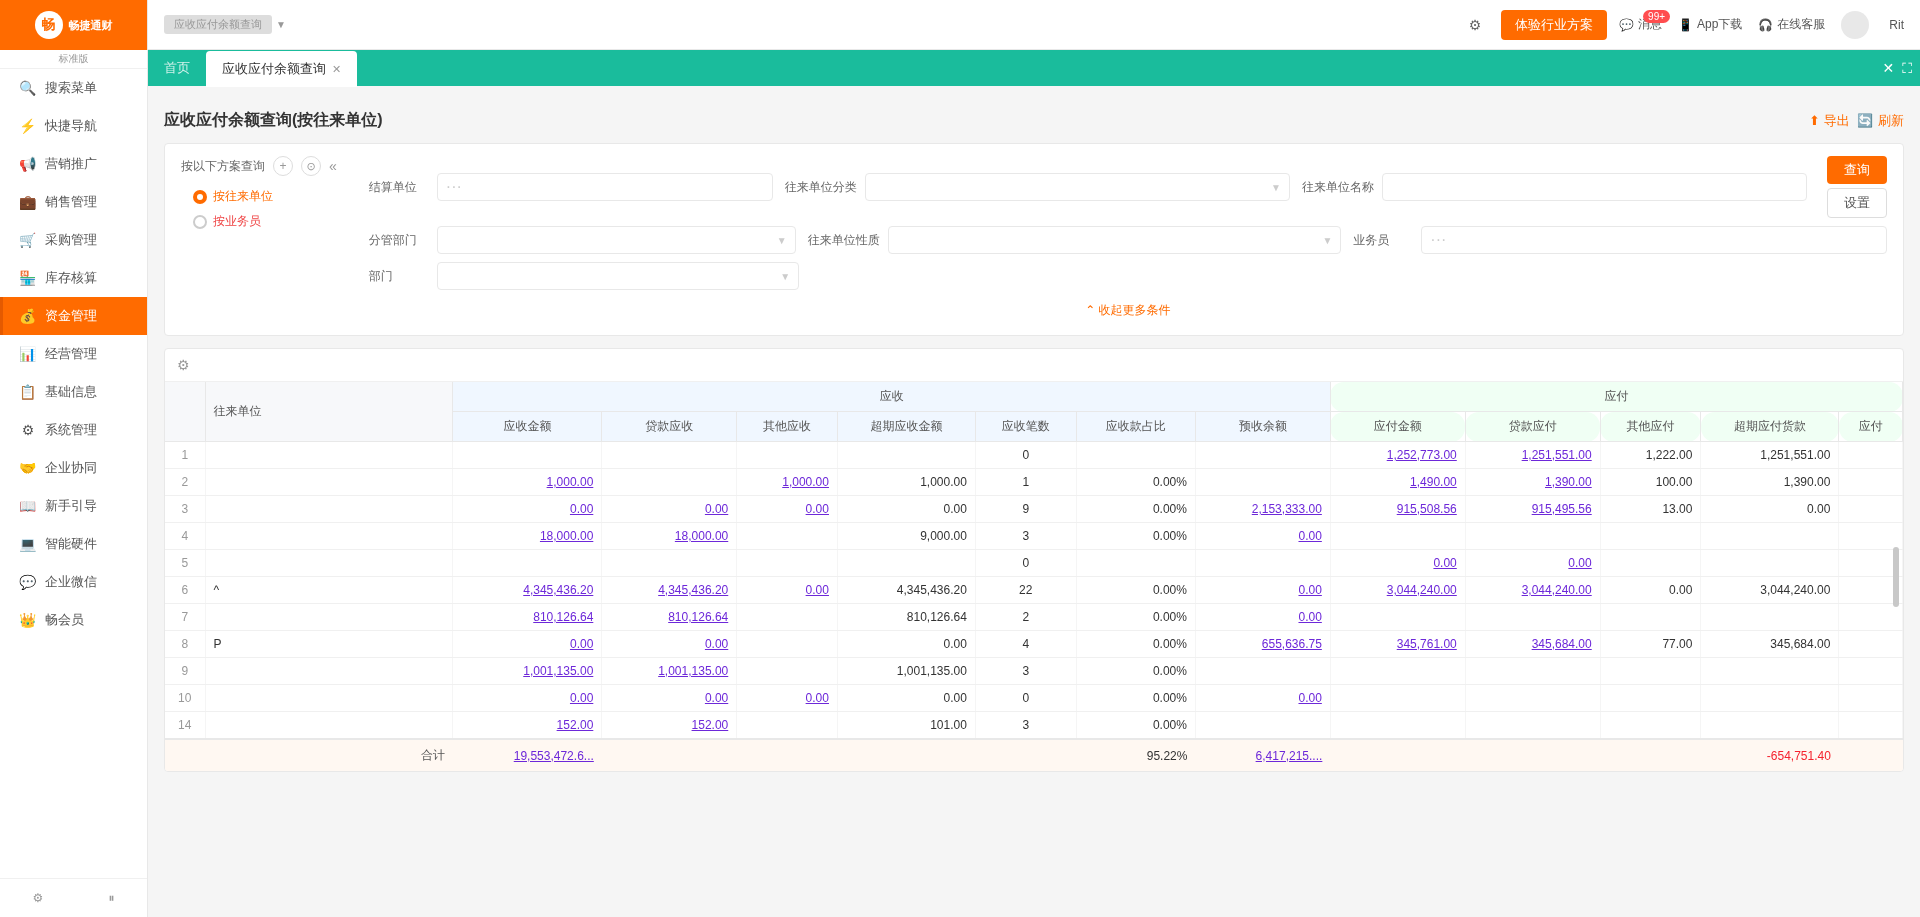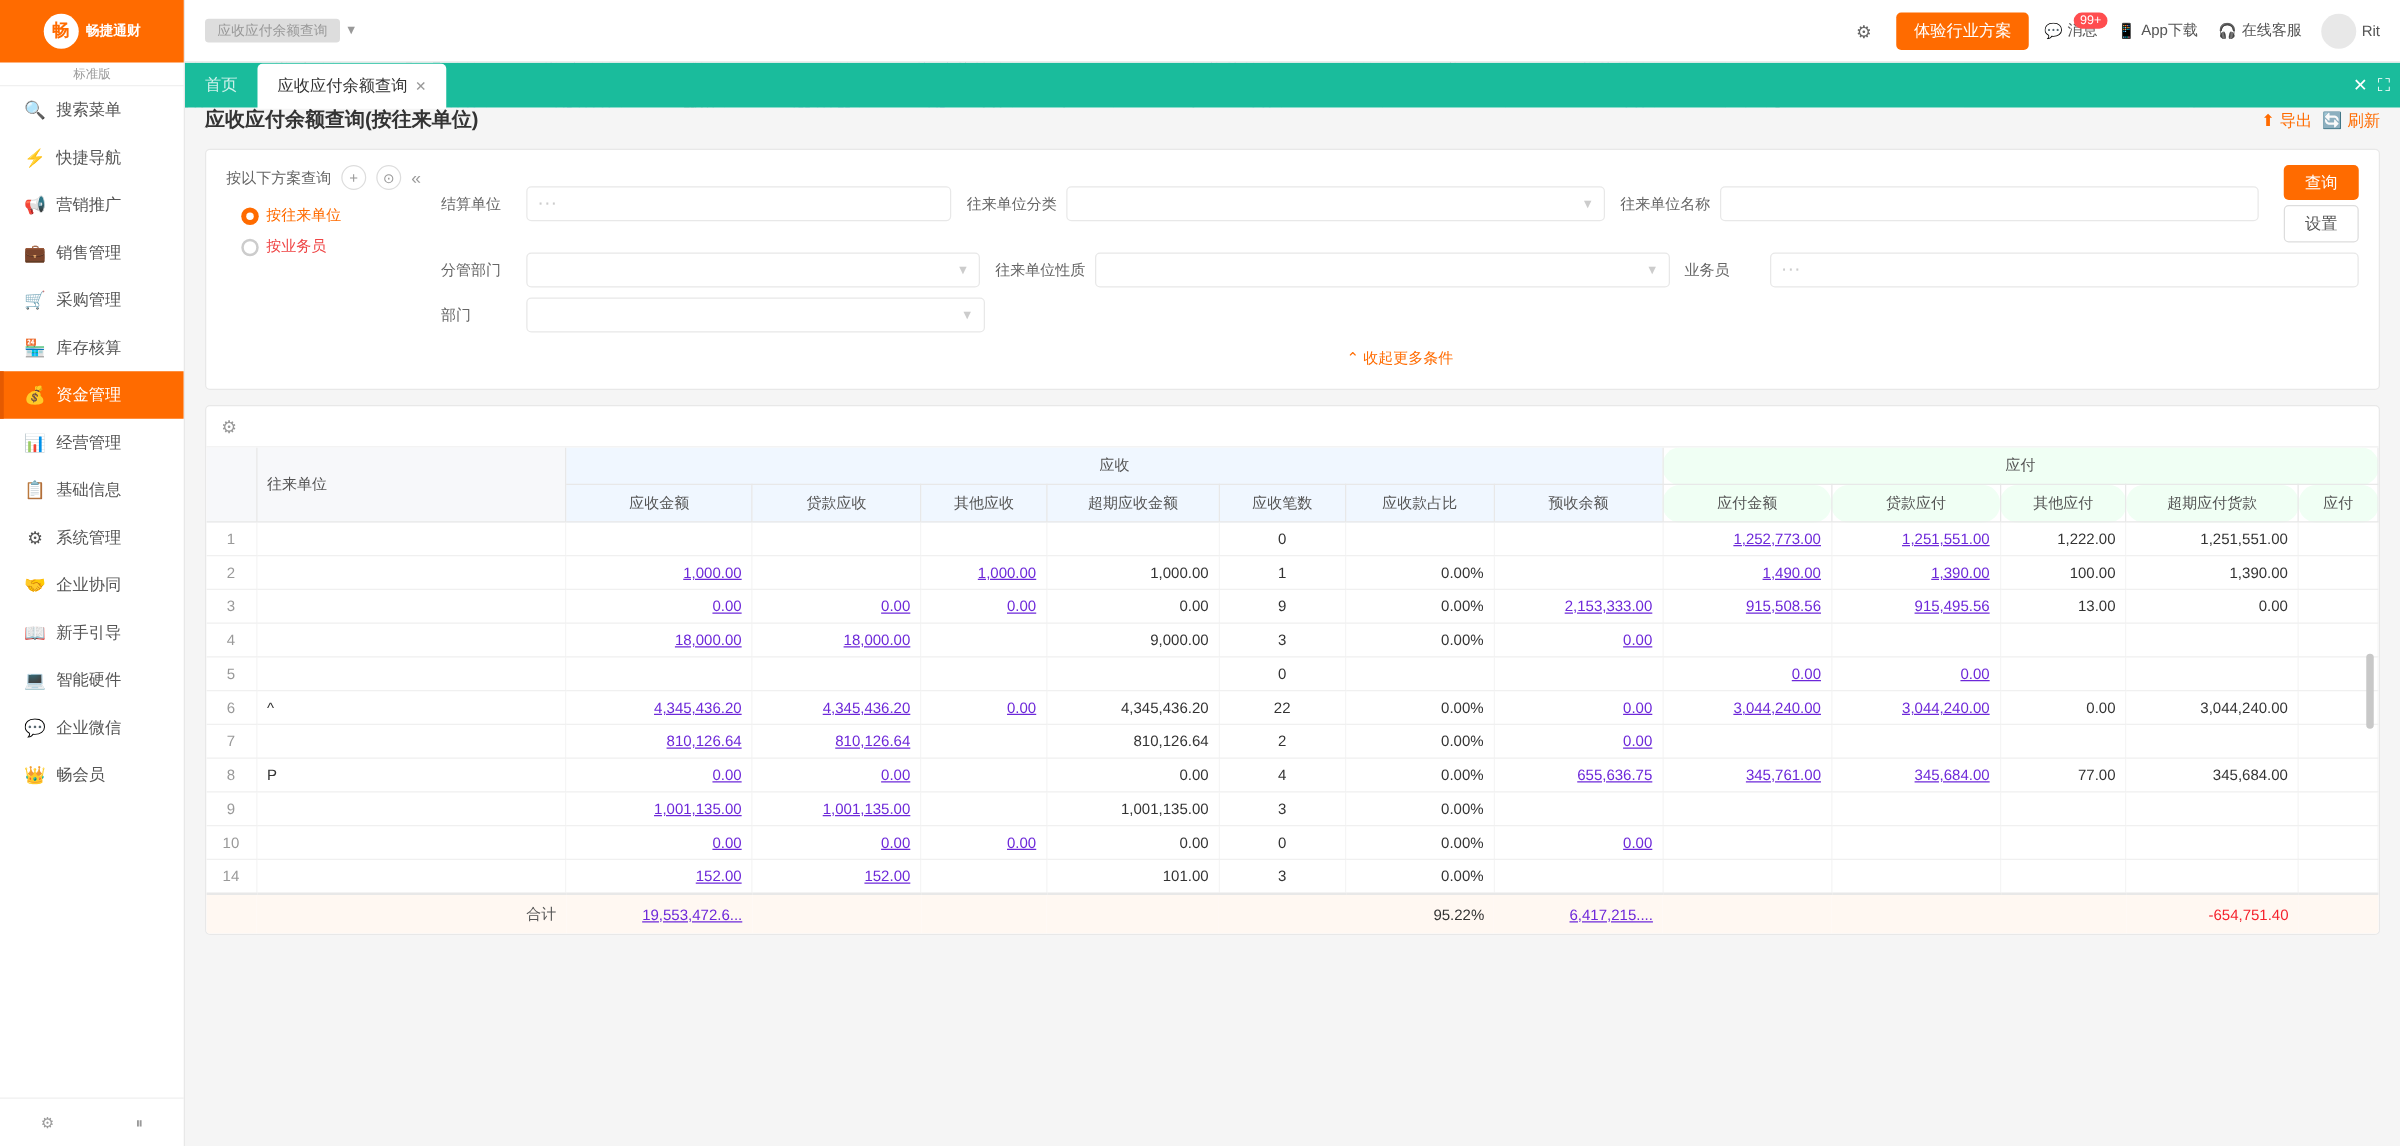--- a/index.html
+++ b/index.html
@@ -42,42 +42,42 @@
     .header-dropdown { color: #999; font-size: 10px; cursor: pointer; }
     .header-gear { width: 28px; height: 28px; display: flex; align-items: center; justify-content: center; cursor: pointer; color: #666; font-size: 14px; }
     .header-solution-btn {
       background: #ff6b00; color: #fff; border: none; border-radius: 4px;
       padding: 6px 14px; font-size: 13px; cursor: pointer;
     }
     .header-right { display: flex; align-items: center; gap: 16px; }
     .header-badge-item { display: flex; align-items: center; gap: 4px; cursor: pointer; color: #555; font-size: 12px; position: relative; }
     .badge { background: #ff4d4f; color: #fff; border-radius: 10px; padding: 1px 5px; font-size: 10px; position: absolute; top: -6px; right: -8px; }
     .header-avatar { width: 28px; height: 28px; background: #ddd; border-radius: 50%; }
-    .header-username { font-size: 12px; color: #555; }
+    .header-username { font-size: 12px; color: #555; margin-left: 16px; }
 
     
     .tab-bar {
       position: fixed; left: 148px; top: 50px; right: 0; height: 36px;
       background: #1abc9c; display: flex; align-items: center; z-index: 99;
     }
     .tab-item {
       height: 36px; display: flex; align-items: center; padding: 0 16px;
       font-size: 13px; cursor: pointer; color: rgba(255,255,255,0.8);
     }
     .tab-item.active { background: #fff; color: #333; border-radius: 4px 4px 0 0; margin-top: 2px; }
     .tab-close { margin-left: 6px; color: #999; font-size: 11px; }
     .tab-bar-right { margin-left: auto; display: flex; align-items: center; padding-right: 8px; gap: 8px; }
     .tab-bar-icon { color: #fff; cursor: pointer; font-size: 14px; }
 
     
     .main-content {
       position: fixed; left: 148px; top: 86px; right: 0; bottom: 0;
       overflow-y: auto; background: #f5f5f5;
     }
-    .page-container { padding: 0 16px; }
+    .page-container { padding: 24px 16px; }
 
     
     .page-header {
       display: flex; align-items: center; justify-content: space-between;
       margin-bottom: 12px;
     }
     .page-title { font-size: 16px; font-weight: bold; color: #333; }
     .page-actions { display: flex; gap: 8px; }
     .action-btn {
       display: flex; align-items: center; gap: 4px; color: #ff6b00;
@@ -286,21 +286,21 @@
           <span>导出</span>
         </button>
         <button class="action-btn">
           <span>🔄</span>
           <span>刷新</span>
         </button>
       </div>
     </div>
 
     <div class="filter-area">
-      <div style="display:flex; gap:16px;">
+      <div style="display:flex; gap:32px;">
 
         <div style="min-width:130px;">
           <div class="filter-header">
             <span class="filter-header-label">按以下方案查询</span>
             <div class="filter-add-btn">+</div>
             <div class="filter-scheme-btn">⊙</div>
             <div class="filter-collapse-btn">«</div>
           </div>
           <div class="scheme-options">
             <div class="scheme-option">

